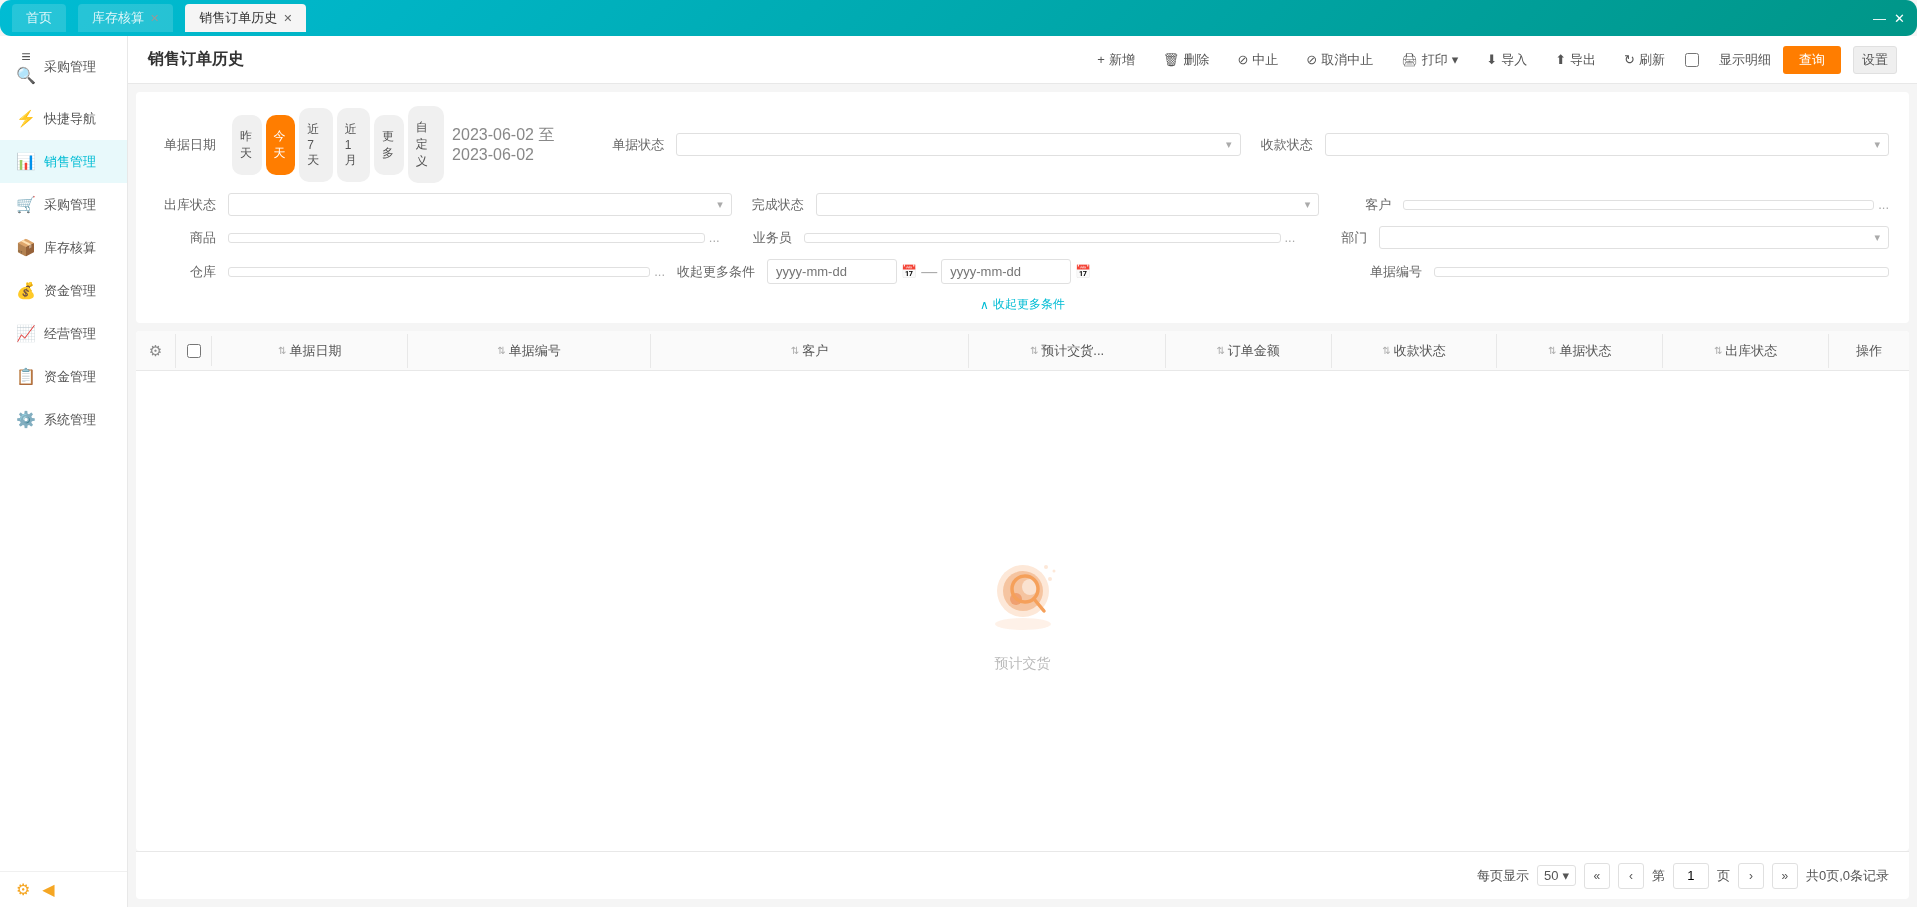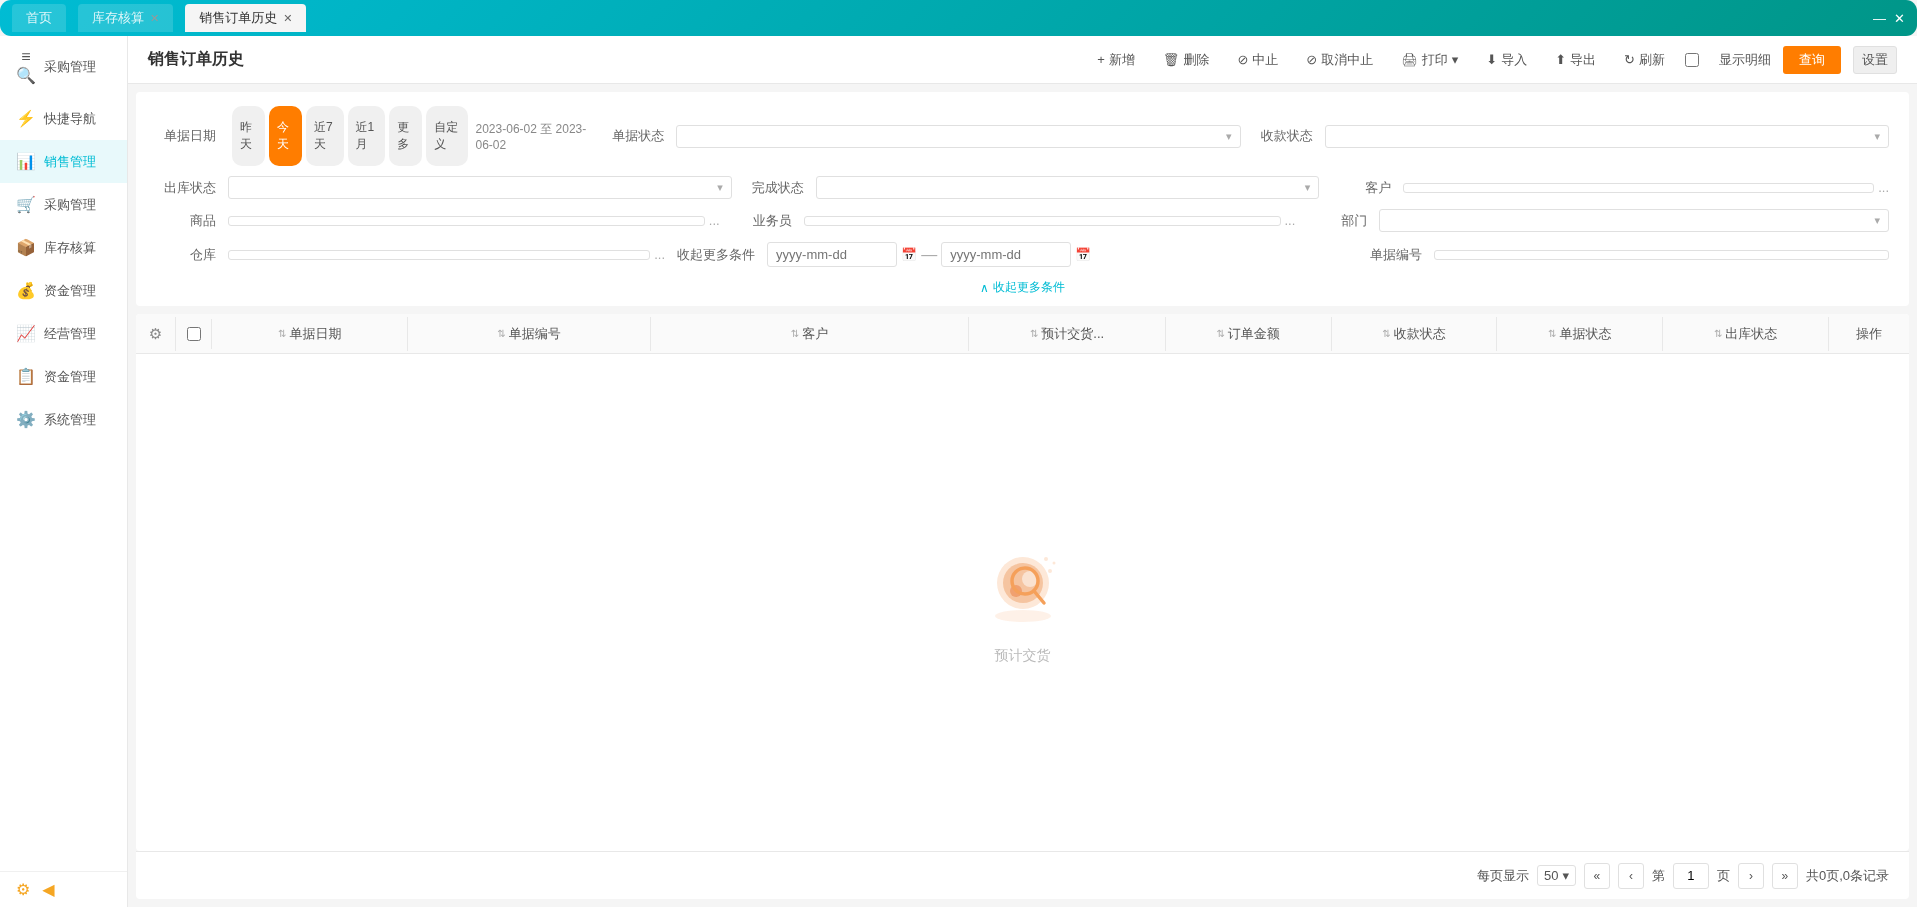--- a/index.html
+++ b/index.html
@@ -181,21 +181,21 @@
       font-size: 12px;
       cursor: pointer;
       color: #555;
       background: #f0f0f0;
     }
     .date-tag.active {
       background: #ff7d00;
       color: #fff;
     }
     .date-range-text {
-      font-size: 12px;
+      font-size: 16px;
       color: #888;
       margin-left: 4px;
     }
     .select-box {
       border: 1px solid #e0e0e0;
       border-radius: 3px;
       padding: 4px 8px;
       font-size: 13px;
       color: #555;
       background: #fff;

